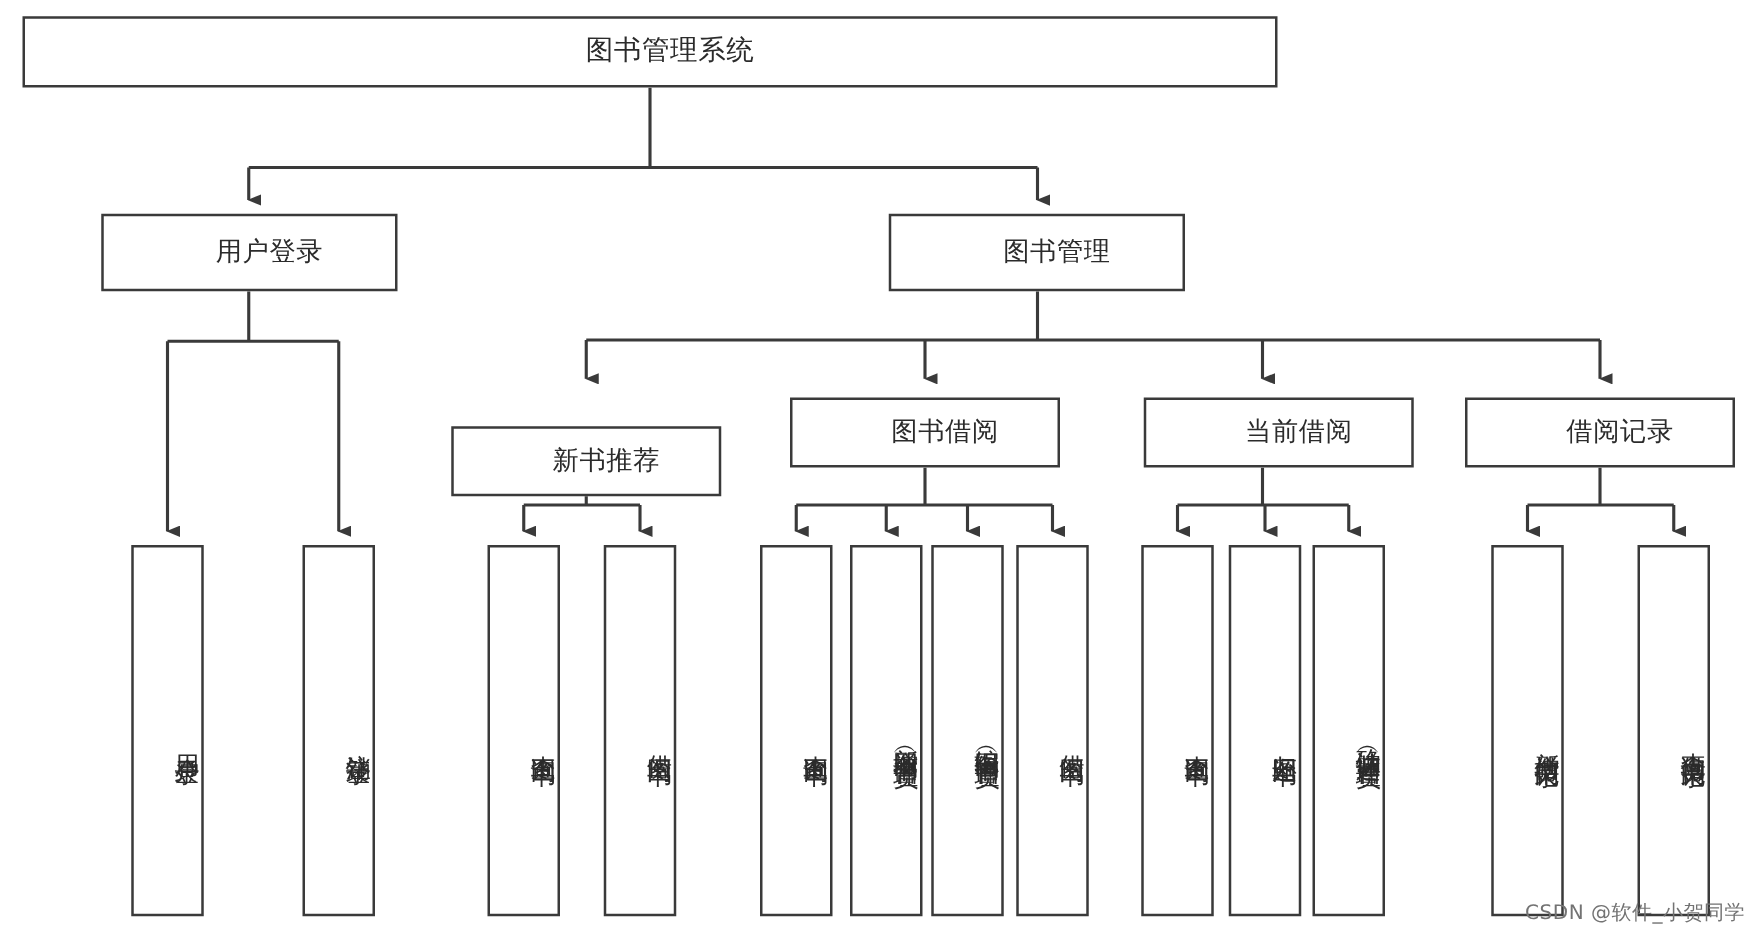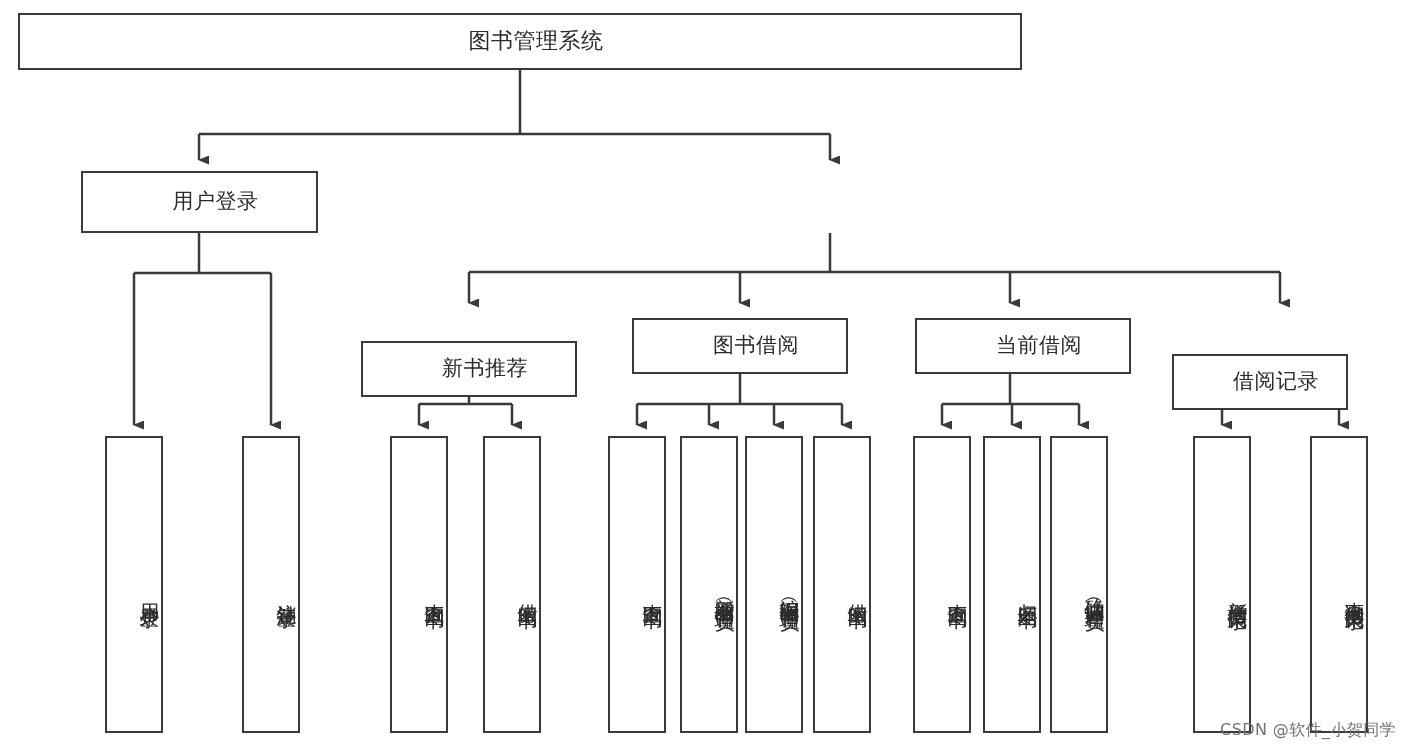--- a/index.html
+++ b/index.html
@@ -132,31 +132,34 @@
     </g>
   </svg>
 
   <div class="node node-h node-root" style="left:18px; top:13px; width:1004px; height:57px;">
     <span class="node-label">图书管理系统</span>
   </div>
 
   <div class="node node-h" style="left:81px; top:171px; width:237px; height:62px;">
     <span class="node-label">用户登录</span>
   </div>
+  <div class="node node-h" style="left:711px; top:171px; width:237px; height:62px;">
+    <span class="node-label">图书管理</span>
+  </div>
 
   <div class="node node-h" style="left:361px; top:318px; width:216px; height:56px;margin-top:23px;">
     <span class="node-label">新书推荐</span>
   </div>
   <div class="node node-h" style="left:632px; top:318px; width:216px; height:56px;">
     <span class="node-label">图书借阅</span>
   </div>
   <div class="node node-h" style="left:902px; top:318px; width:216px; height:56px;margin-left:13px;">
     <span class="node-label">当前借阅</span>
   </div>
-  <div class="node node-h" style="left:1172px; top:318px; width:176px; height:56px;margin-top:36px;">
+  <div class="node node-h" style="left:1172px; top:318px; width:216px; height:56px;">
     <span class="node-label">借阅记录</span>
   </div>
 
   <div class="node node-v" style="left:105px; top:436px; width:58px; height:297px;">
     <span class="vlabel">用户登录</span>
   </div>
   <div class="node node-v" style="left:242px; top:436px; width:58px; height:297px;">
     <span class="vlabel">注销登录</span>
   </div>
 

